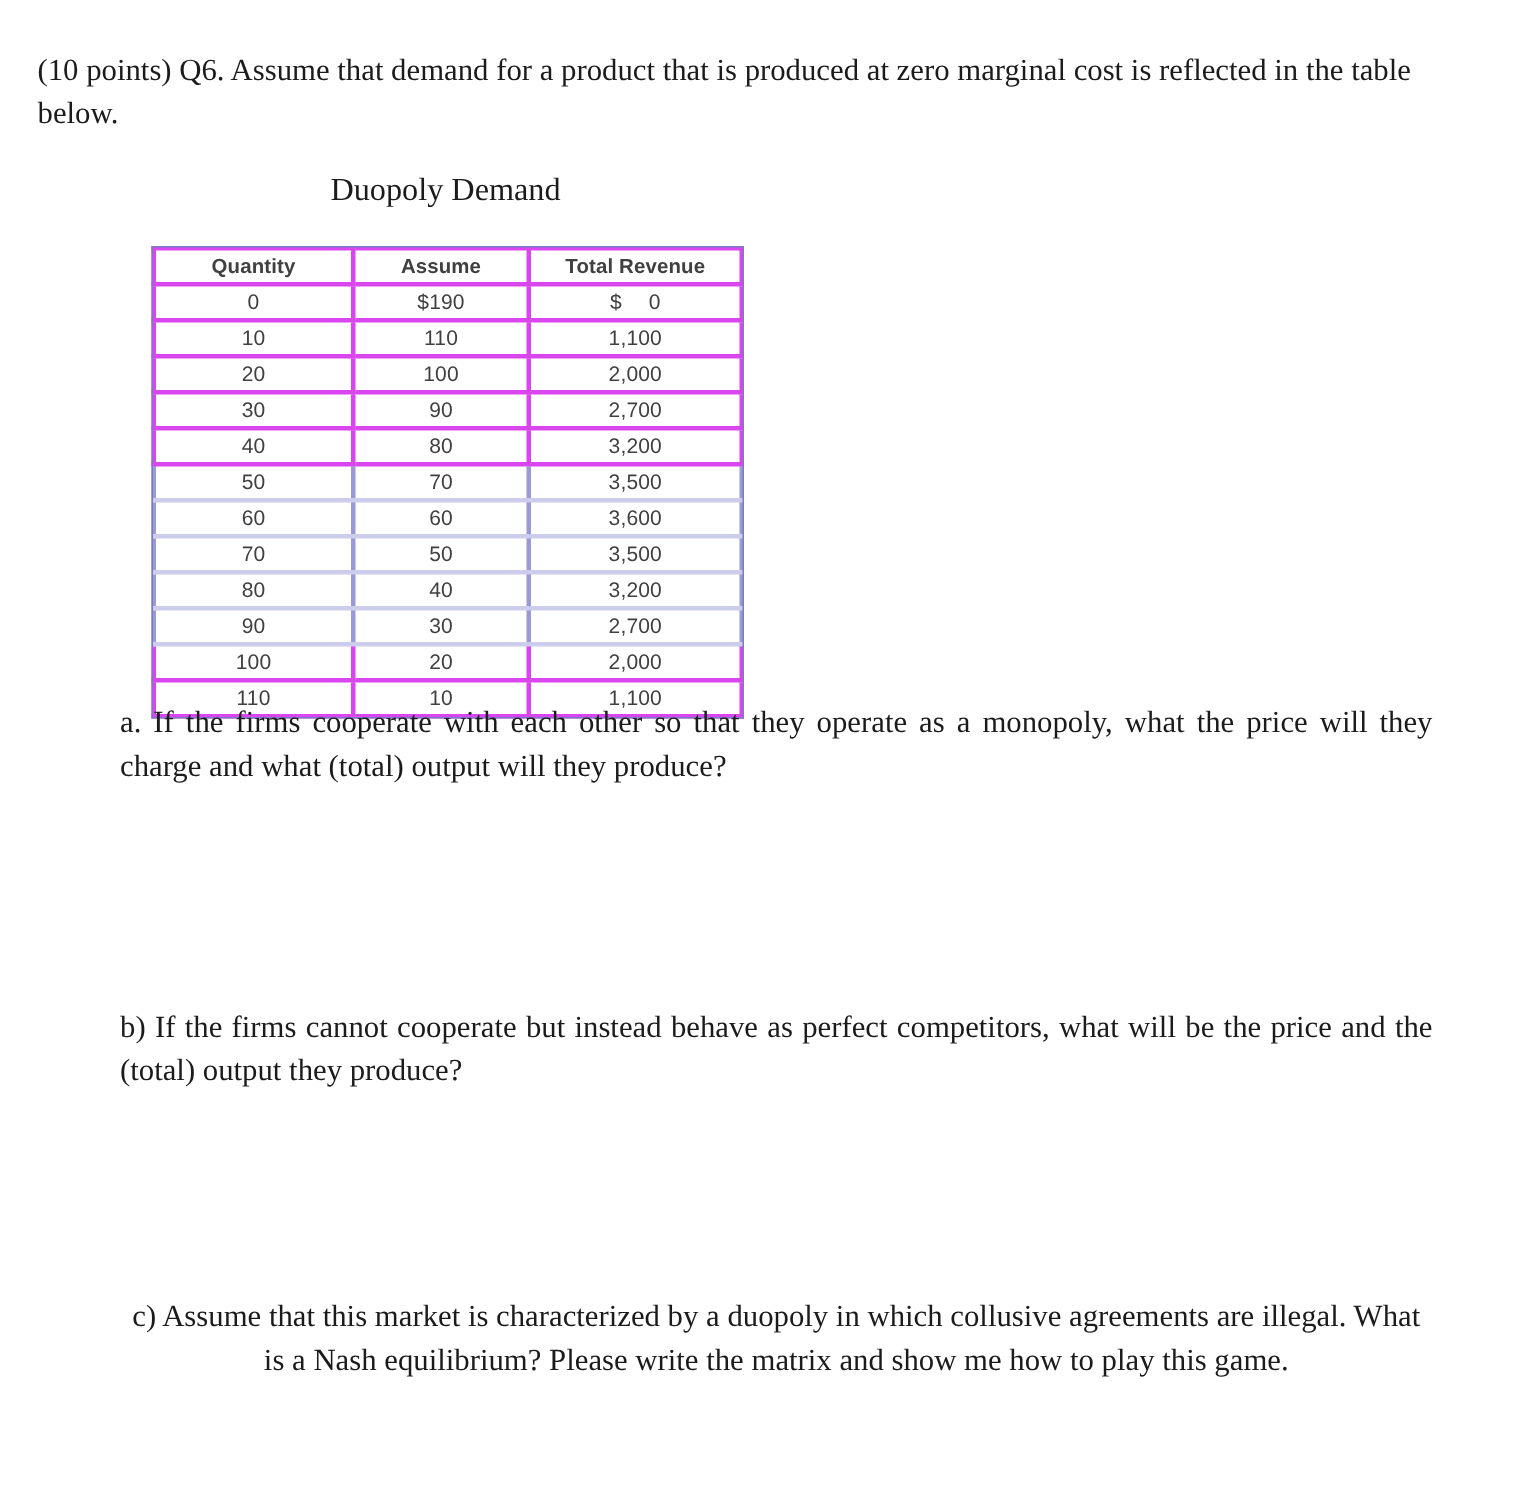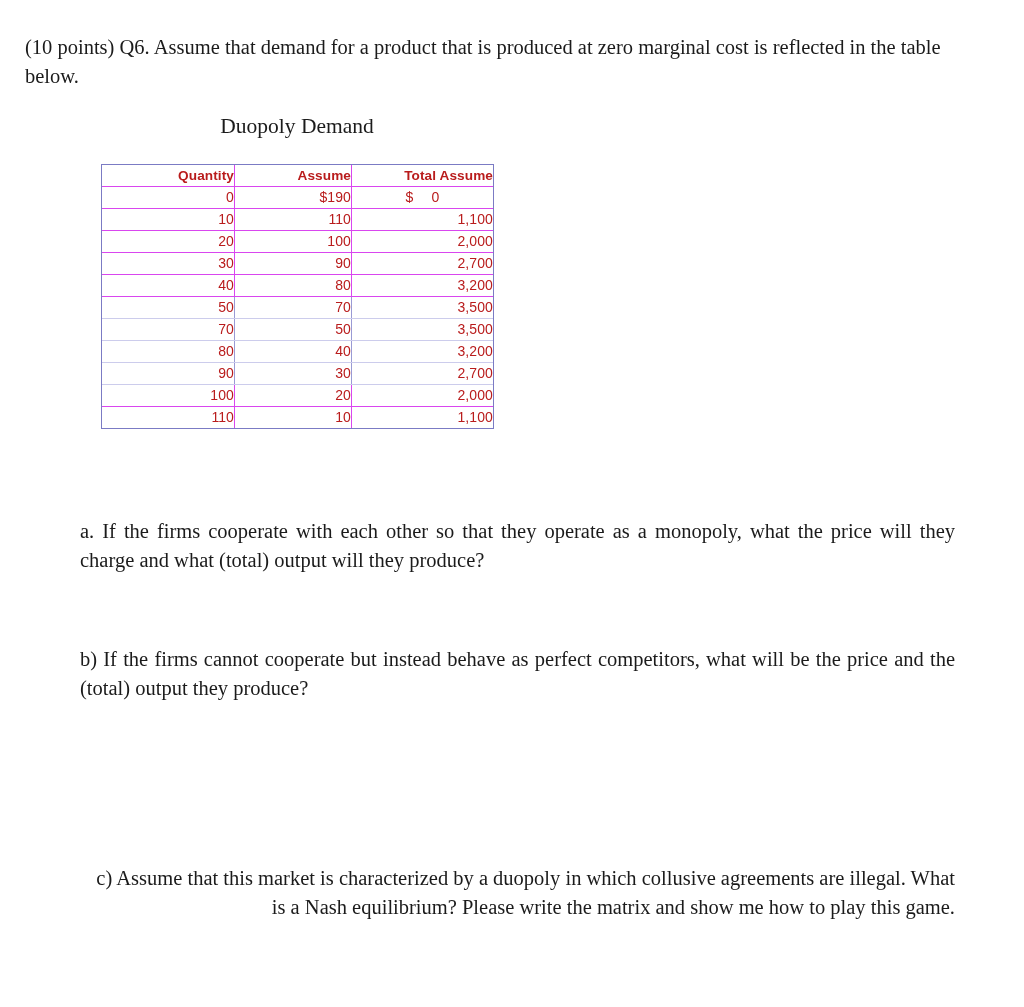--- a/index.html
+++ b/index.html
@@ -62,27 +62,27 @@
     table-layout: fixed;
     font-family: "Liberation Sans", "DejaVu Sans", sans-serif;
     background: #ffffff;
   }
   table.demand col.c-qty   { width: 133px; }
   table.demand col.c-price { width: 117px; }
   table.demand col.c-rev   { width: 142px; }
 
   table.demand th,
   table.demand td {
-    border: 1px solid #d946ef;
-    text-align: right;
+    border: 3px solid #d946ef;
+    text-align: center;
     font-size: 14px;
     height: 21px;
     line-height: 21px;
     padding: 0;
-    color: #b91c1c;
+    color: #404040;
   }
   table.demand th {
     font-weight: bold;
     font-size: 13.6px;
     letter-spacing: 0.1px;
   }
   table.demand td {
     font-weight: normal;
     letter-spacing: 0.1px;
   }
@@ -117,24 +117,24 @@
     position: absolute;
     left: 80px;
     width: 875px;
     font-size: 20.5px;
     line-height: 29px;
     text-align: justify;
     text-justify: inter-word;
     color: #1b1b1b;
   }
   .part.no-justify {
-    text-align: right;
-  }
-  #part-a { top: 496px; }
-  #part-b { top: 624px; }
+    text-align: center;
+  }
+  #part-a { top: 447px; }
+  #part-b { top: 650px; }
   #part-c { top: 843px; }
 </style>
 </head>
 <body>
 
 <div class="page">
 
   <p class="intro">(10 points) Q6. Assume that demand for a product that is produced at zero marginal cost is reflected in the table below.</p>
 
   <div class="table-block">
@@ -146,21 +146,21 @@
     <table class="demand">
       <colgroup>
         <col class="c-qty">
         <col class="c-price">
         <col class="c-rev">
       </colgroup>
       <thead>
         <tr>
           <th>Quantity</th>
           <th>Assume</th>
-          <th>Total Assume</th>
+          <th>Total Revenue</th>
         </tr>
       </thead>
       <tbody id="demand-body">
           <tr>
             <td>0</td>
             <td>$190</td>
             <td>
               <span class="acct">
                 <span class="sym">$</span>
                 <span>0</span>
@@ -186,20 +186,25 @@
             <td>40</td>
             <td>80</td>
             <td>3,200</td>
           </tr>
           <tr class="light-sep strong-top">
             <td>50</td>
             <td>70</td>
             <td>3,500</td>
           </tr>
           <tr class="light-sep">
+            <td>60</td>
+            <td>60</td>
+            <td>3,600</td>
+          </tr>
+          <tr class="light-sep">
             <td>70</td>
             <td>50</td>
             <td>3,500</td>
           </tr>
           <tr class="light-sep">
             <td>80</td>
             <td>40</td>
             <td>3,200</td>
           </tr>
           <tr class="light-sep">

